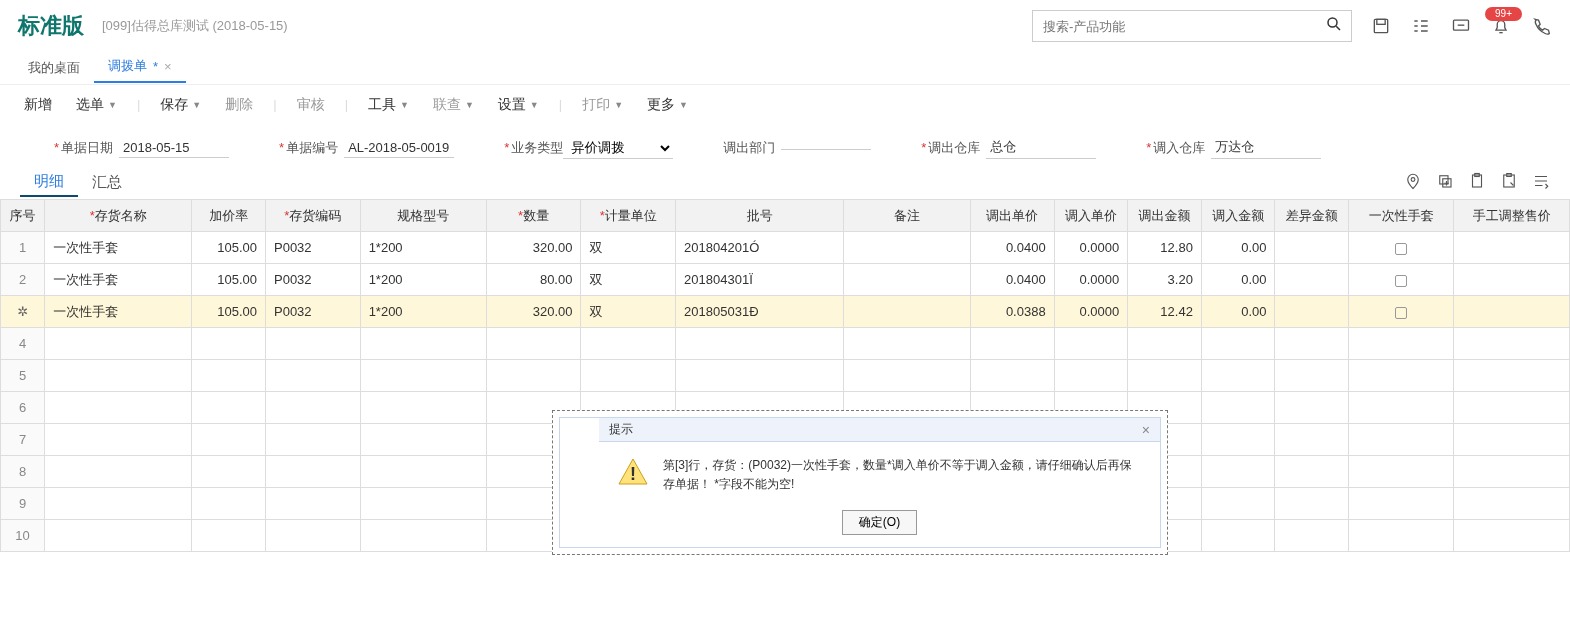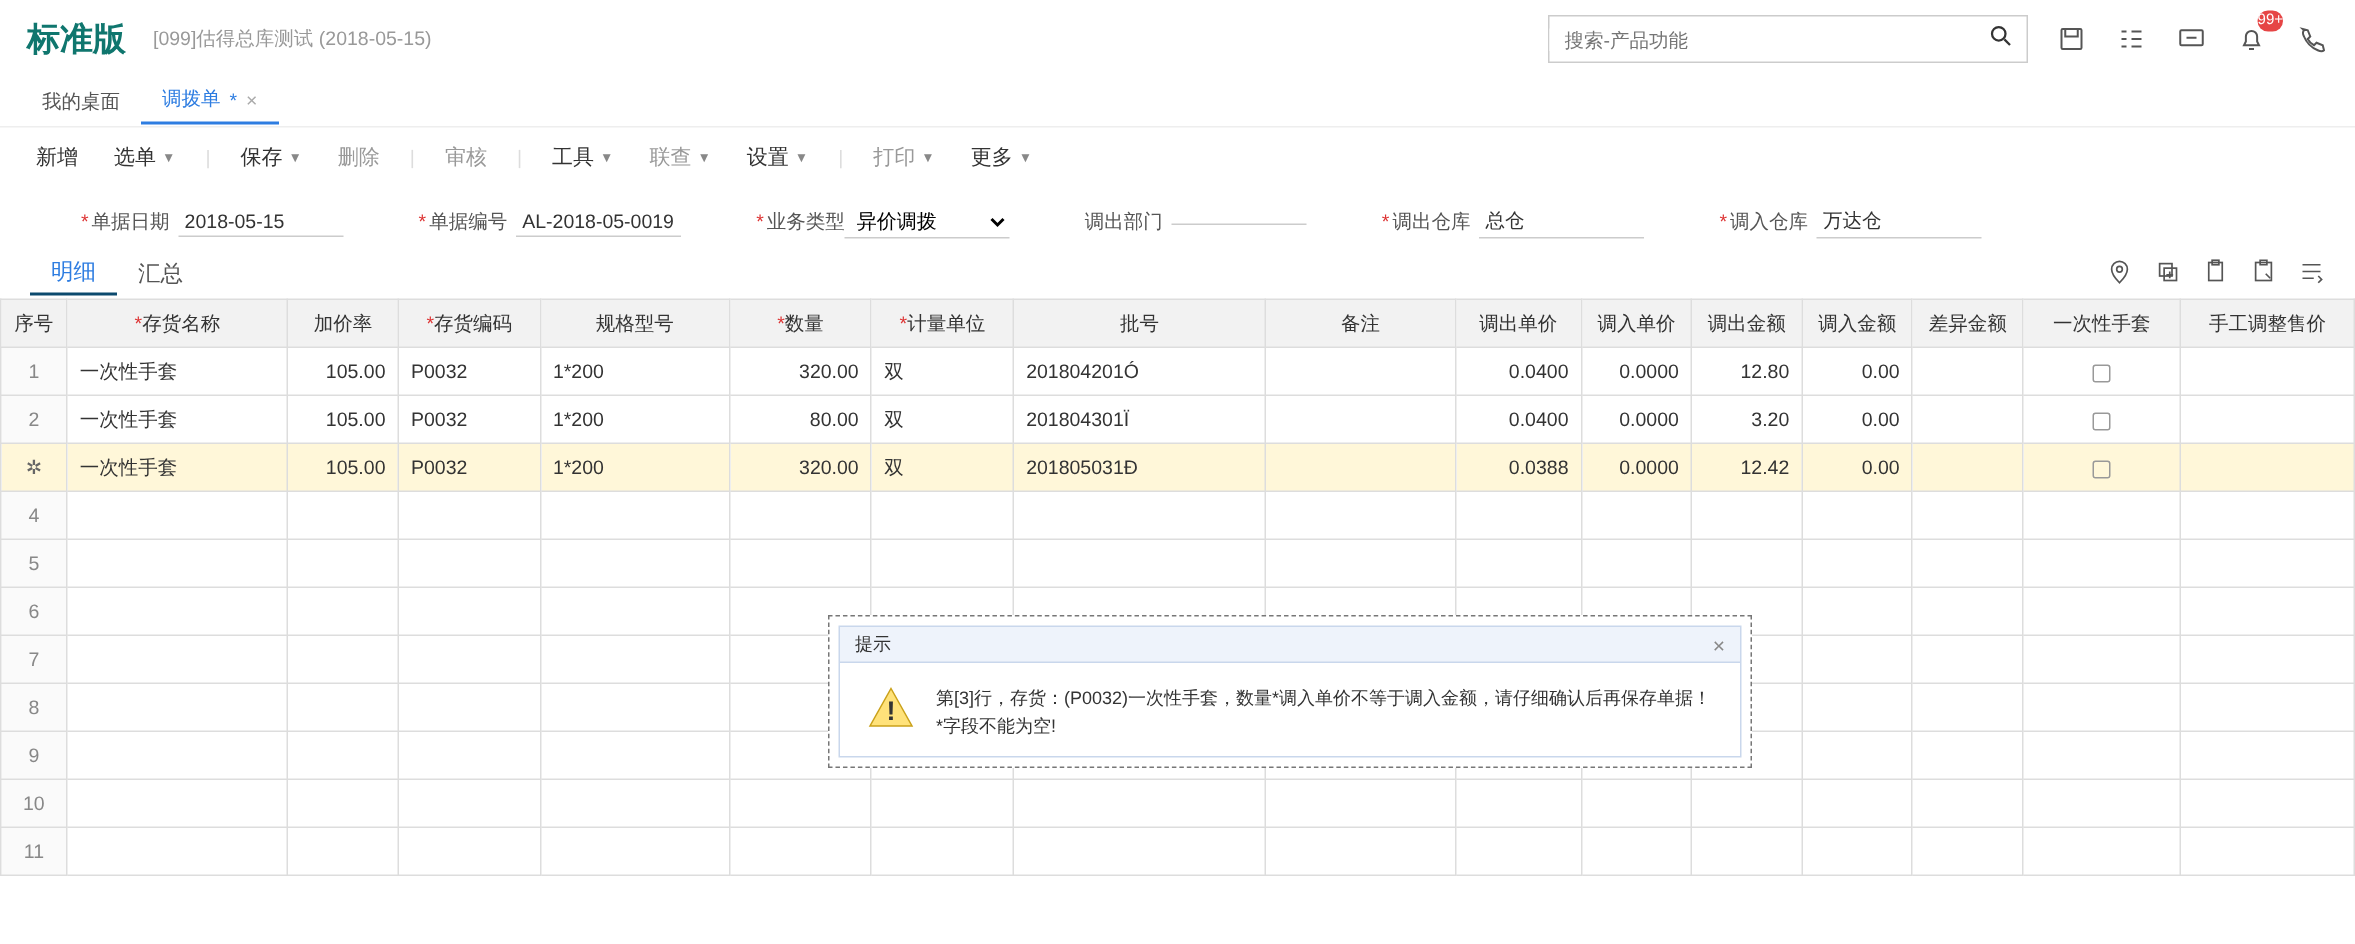--- a/index.html
+++ b/index.html
@@ -8,21 +8,21 @@
   
   .header { display: flex; align-items: center; height: 52px; padding: 0 18px; }
   .app-title { font-size: 22px; font-weight: 700; color: #0f766e; margin-right: 18px; }
   .app-sub { color: #999; font-size: 13px; }
   .header-right { margin-left: auto; display: flex; align-items: center; gap: 18px; }
   .search-box { display: flex; align-items: center; border: 1px solid #ccc; width: 320px; height: 32px; }
   .search-box input { flex: 1; border: none; outline: none; padding: 0 10px; font-size: 13px; color: #666; }
   .search-box .sicon { width: 34px; text-align: center; color: #333; font-size: 18px; cursor: pointer; }
   .hicon { width: 22px; height: 22px; display: inline-flex; align-items: center; justify-content: center; color: #555; cursor: pointer; position: relative; }
   .hicon svg { width: 20px; height: 20px; stroke: #555; fill: none; stroke-width: 1.6; }
-  .badge { position: absolute; top: -8px; right: -10px; background: #e64545; color: #fff; font-size: 10px; border-radius: 8px; padding: 1px 0; line-height: 12px; }
+  .badge { position: absolute; top: -8px; right: -10px; background: #e64545; color: #fff; font-size: 10px; border-radius: 8px; padding: 1px 10px; line-height: 12px; }
   
   
   .tabs-row { display: flex; align-items: flex-end; border-bottom: 1px solid #fff; padding: 0 14px; height: 32px; }
   .tab { padding: 6px 14px; color: #555; cursor: pointer; display: flex; align-items: center; gap: 6px; }
   .tab.active { color: #2e7de1; border-bottom: 2px solid #2e7de1; }
   .tab .close { color: #aaa; font-size: 13px; }
   .asterisk { color: #2e7de1; }
   
   
   .toolbar { display: flex; align-items: center; height: 40px; padding: 0 14px; gap: 4px; border-top: 1px solid #eee; }
@@ -54,21 +54,21 @@
   .grid th .req { color: #d33; }
   .rn { text-align: center; color: #888; background: #fafafa; width: 42px; }
   .num { text-align: right; }
   .grid tr.sel td { background: #fff7d9; }
   .grid tr.sel .rn { background: #fff7d9; }
   .chk { display:inline-block; width:12px; height:12px; border:1px solid #999; border-radius:2px; vertical-align:middle; }
   .gear { color:#666; }
 
   
   .dialog-wrap { position: absolute; left: 552px; top: 410px; width: 616px; border: 1px dashed #777; background: #fff; }
-  .dialog-inner { margin: 6px; border: 1px solid #c9d7ec; background: #fff; }
+  .dialog-inner { margin: 6px; border: 1px solid #c9d7ec; background: #fff; padding-left: 39px; }
   .dlg-title { background: #eef3fb; border-bottom: 1px solid #c9d7ec; padding: 3px 10px; font-size: 12px; display:flex; align-items:center; }
   .dlg-title .x { margin-left:auto; color:#888; cursor:pointer; font-size:14px; }
   .dlg-body { display:flex; padding: 14px 18px 10px 18px; gap: 14px; }
   .warn-icon { width:32px; height:32px; flex:none; }
   .dlg-msg { font-size: 12px; line-height: 1.6; color:#333; }
   .dlg-foot { text-align:center; padding: 6px 0 12px 0; }
   .okbtn { border:1px solid #999; background:#f7f7f7; padding: 3px 16px; font-size:12px; cursor:pointer; }
 </style>
 </head>
 <body>
@@ -441,48 +441,33 @@
         <td></td>
         <td></td>
         <td></td>
         <td></td>
         <td></td>
         <td></td>
         <td></td>
         <td></td>
         <td></td>
       </tr>
-      <tr>
-        <td class="rn">11</td>
-        <td></td>
-        <td></td>
-        <td></td>
-        <td></td>
-        <td></td>
-        <td></td>
-        <td></td>
-        <td></td>
-        <td></td>
-        <td></td>
-        <td></td>
-        <td></td>
-        <td></td>
-        <td></td>
-        <td></td>
-      </tr>
     </tbody>
 </table>
 
 <div class="dialog-wrap">
   <div class="dialog-inner">
     <div class="dlg-title">
       <span>提示</span>
       <span class="x">×</span>
     </div>
     <div class="dlg-body">
       <svg class="warn-icon" viewBox="0 0 32 32">
         <polygon points="16,3 30,28 2,28" fill="#ffe27a" stroke="#caa11a" stroke-width="1"></polygon>
         <text x="16" y="24" text-anchor="middle" font-size="18" font-weight="bold" fill="#333">!</text>
       </svg>
       <div class="dlg-msg">第[3]行，存货：(P0032)一次性手套，数量*调入单价不等于调入金额，请仔细确认后再保存单据！ *字段不能为空!</div>
     </div>
+    <div class="dlg-foot">
+      <button class="okbtn">确定(O)</button>
+    </div>
   </div>
 </div>
 
 </body></html>

